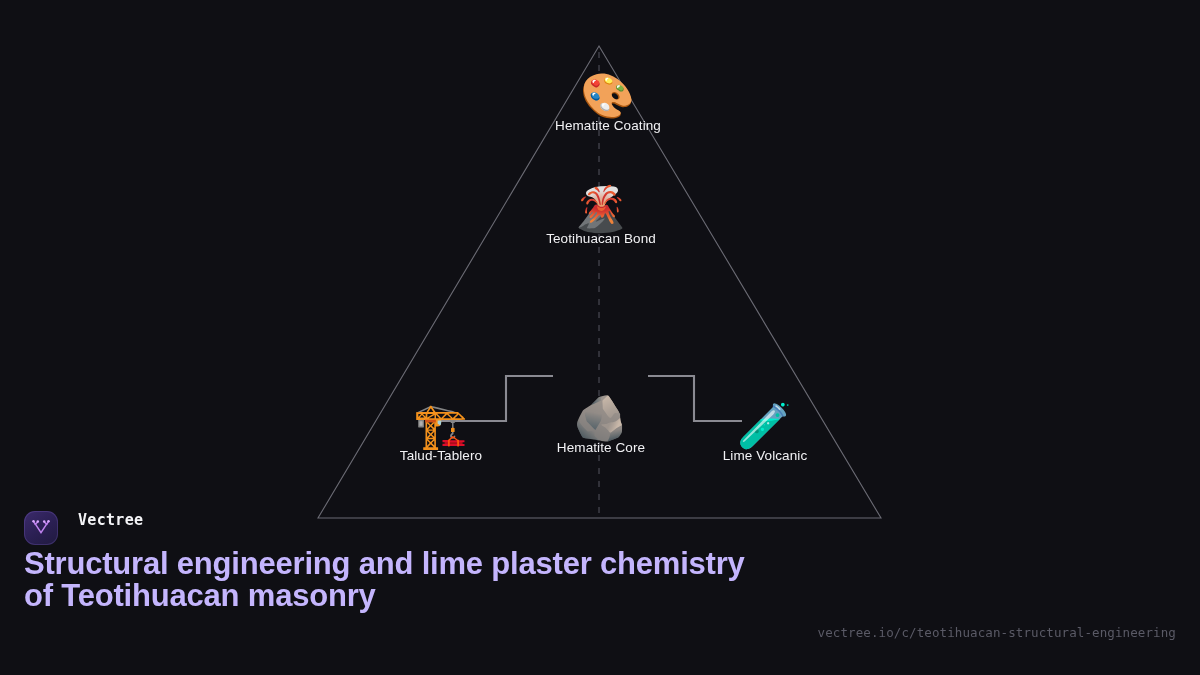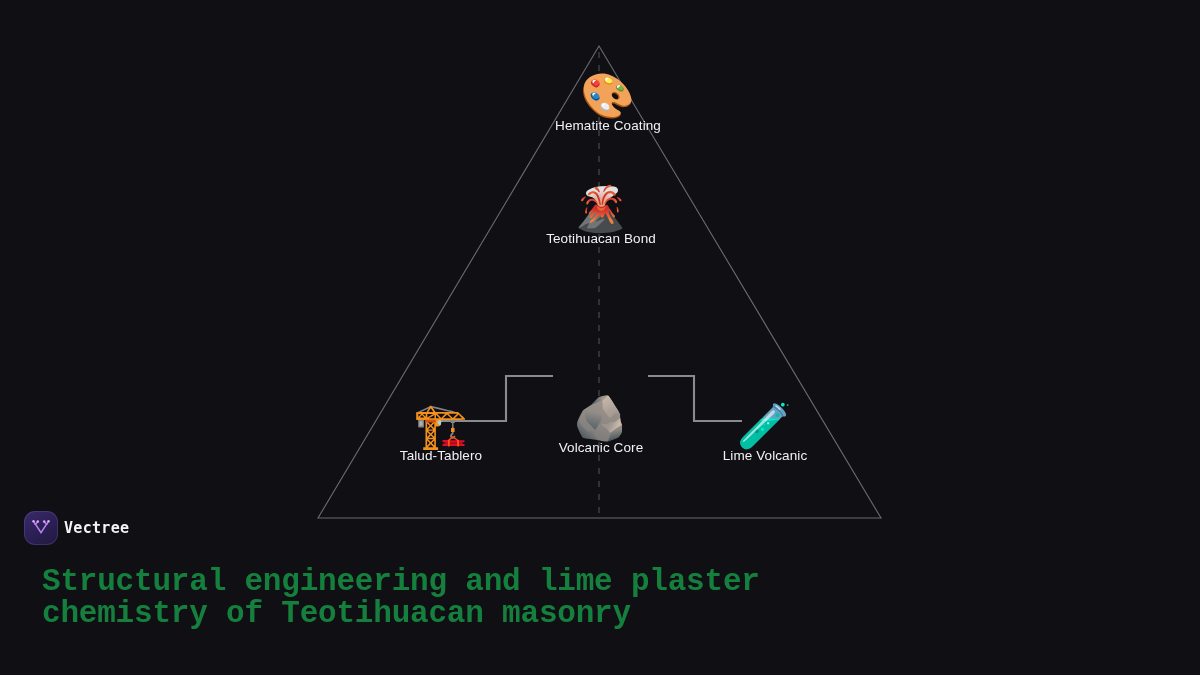--- a/index.html
+++ b/index.html
@@ -51,22 +51,21 @@
     letter-spacing: .1px;
     white-space: nowrap;
   }
 
   
   #brand {
     position: absolute;
     left: 24px;
     top: 511px;
     display: flex;
-    align-items: center;
-    gap: 6px;
+    gap: 20px;
     z-index: 6;
   }
   #brand-logo {
     width: 34px;
     height: 34px;
     border-radius: 11px;
     background: linear-gradient(145deg, #3b2a6b 0%, #2a1f52 55%, #201a3f 100%);
     box-shadow: inset 0 0 0 1px rgba(150,120,230,.22);
     display: flex;
     align-items: center;
@@ -80,26 +79,26 @@
     color: #f4f4f7;
     letter-spacing: .3px;
   }
 
   
   #headline {
     position: absolute;
     left: 24px;
     top: 548px;
     width: 740px;
-    margin: 18px;
-    font-family: Liberation Mono, monospace;
+    margin: 0;
+    font-family: Liberation Sans, sans-serif;
     font-weight: bold;
     font-size: 31px;
     line-height: 32px;
-    color: #15803d;
+    color: #c4b5fd;
     letter-spacing: -.2px;
     z-index: 6;
   }
 
   
   #url {
     position: absolute;
     right: 24px;
     top: 625px;
     font-family: "DejaVu Sans Mono", monospace;
@@ -135,21 +134,21 @@
     <span class="node-label">Teotihuacan Bond</span>
   </div>
 
   <div class="node" style="left:441px; top:404px;">
     <span class="node-emoji">🏗️</span>
     <span class="node-label">Talud-Tablero</span>
   </div>
 
   <div class="node" style="left:601px; top:396px;">
     <span class="node-emoji">🪨</span>
-    <span class="node-label">Volcanic Core</span>
+    <span class="node-label">Hematite Core</span>
   </div>
 
   <div class="node" style="left:765px; top:404px;">
     <span class="node-emoji">🧪</span>
     <span class="node-label">Lime Volcanic</span>
   </div>
 
   <div id="brand">
     <div id="brand-logo">
       <svg width="22" height="22" viewBox="0 0 22 22">
@@ -166,14 +165,15 @@
           <circle cx="18.5" cy="4.3" r="1.25"></circle>
           <circle cx="14.2" cy="4.6" r="1.25"></circle>
         </g>
       </svg>
     </div>
     <span id="brand-name">Vectree</span>
   </div>
 
   <h1 id="headline">Structural engineering and lime plaster chemistry of Teotihuacan masonry</h1>
 
+  <div id="url">vectree.io/c/teotihuacan-structural-engineering</div>
 
 </div>
 
 </body></html>

